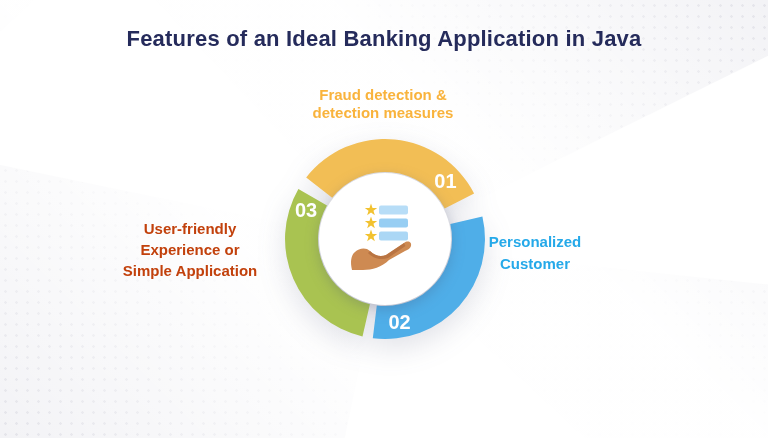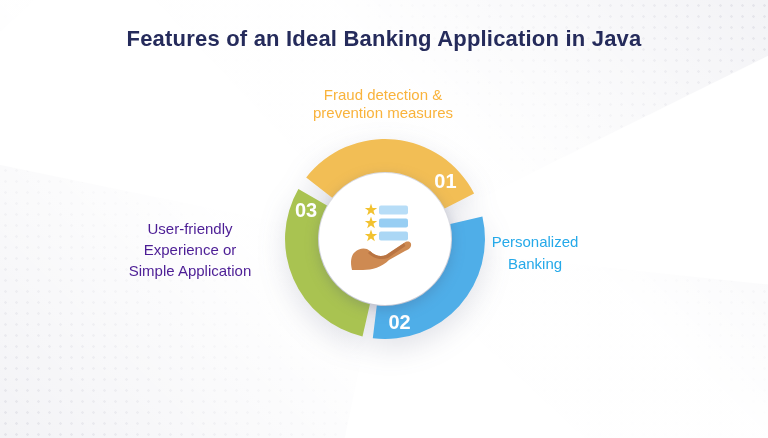--- a/index.html
+++ b/index.html
@@ -50,24 +50,24 @@
   .ring{
     position:absolute;left:275px;top:129px;width:220px;height:220px;z-index:5;
     filter:drop-shadow(0 10px 14px rgba(70,75,110,.16));
   }
   .center-circle{filter:drop-shadow(0 4px 7px rgba(70,75,110,.28));}
   .seg-number{
     font-family:"Liberation Sans","DejaVu Sans",sans-serif;
     font-size:20px;font-weight:700;fill:#ffffff;
   }
 
-  .label{position:absolute;z-index:6;text-align:center;font-weight:400;font-size:15px;}
+  .label{position:absolute;z-index:6;text-align:center;font-weight:700;font-size:15px;}
   .label .line{white-space:nowrap;}
   .label-fraud{left:263px;top:86px;width:240px;line-height:18px;color:#F9B33C;}
-  .label-ux{left:95px;top:218px;width:190px;line-height:21px;color:#4c1d95;}
+  .label-ux{left:95px;top:218px;width:190px;line-height:21px;color:#c2410c;}
   .label-personalized{left:445px;top:231px;width:180px;line-height:22px;color:#25A9E9;}
 </style>
 </head>
 <body>
 
 <div class="canvas">
 
   <div class="bg-dots"></div>
   <div class="bg-band"></div>
   <div class="bg-glow"></div>
@@ -116,27 +116,27 @@
            L 129 114
            L 130.5 117
            L 113 129
            C 104 132 97 128 93 124
            Z"></path>
     </g>
   </svg>
 
   <div class="label label-fraud">
     <div class="line">Fraud detection &amp;</div>
-    <div class="line">prevention measures</div>
+    <div class="line">detection measures</div>
   </div>
 
   <div class="label label-ux">
     <div class="line">User-friendly</div>
     <div class="line">Experience or</div>
     <div class="line">Simple Application</div>
   </div>
 
   <div class="label label-personalized">
     <div class="line">Personalized</div>
-    <div class="line">Banking</div>
+    <div class="line">Customer</div>
   </div>
 
 </div>
 
 </body></html>

